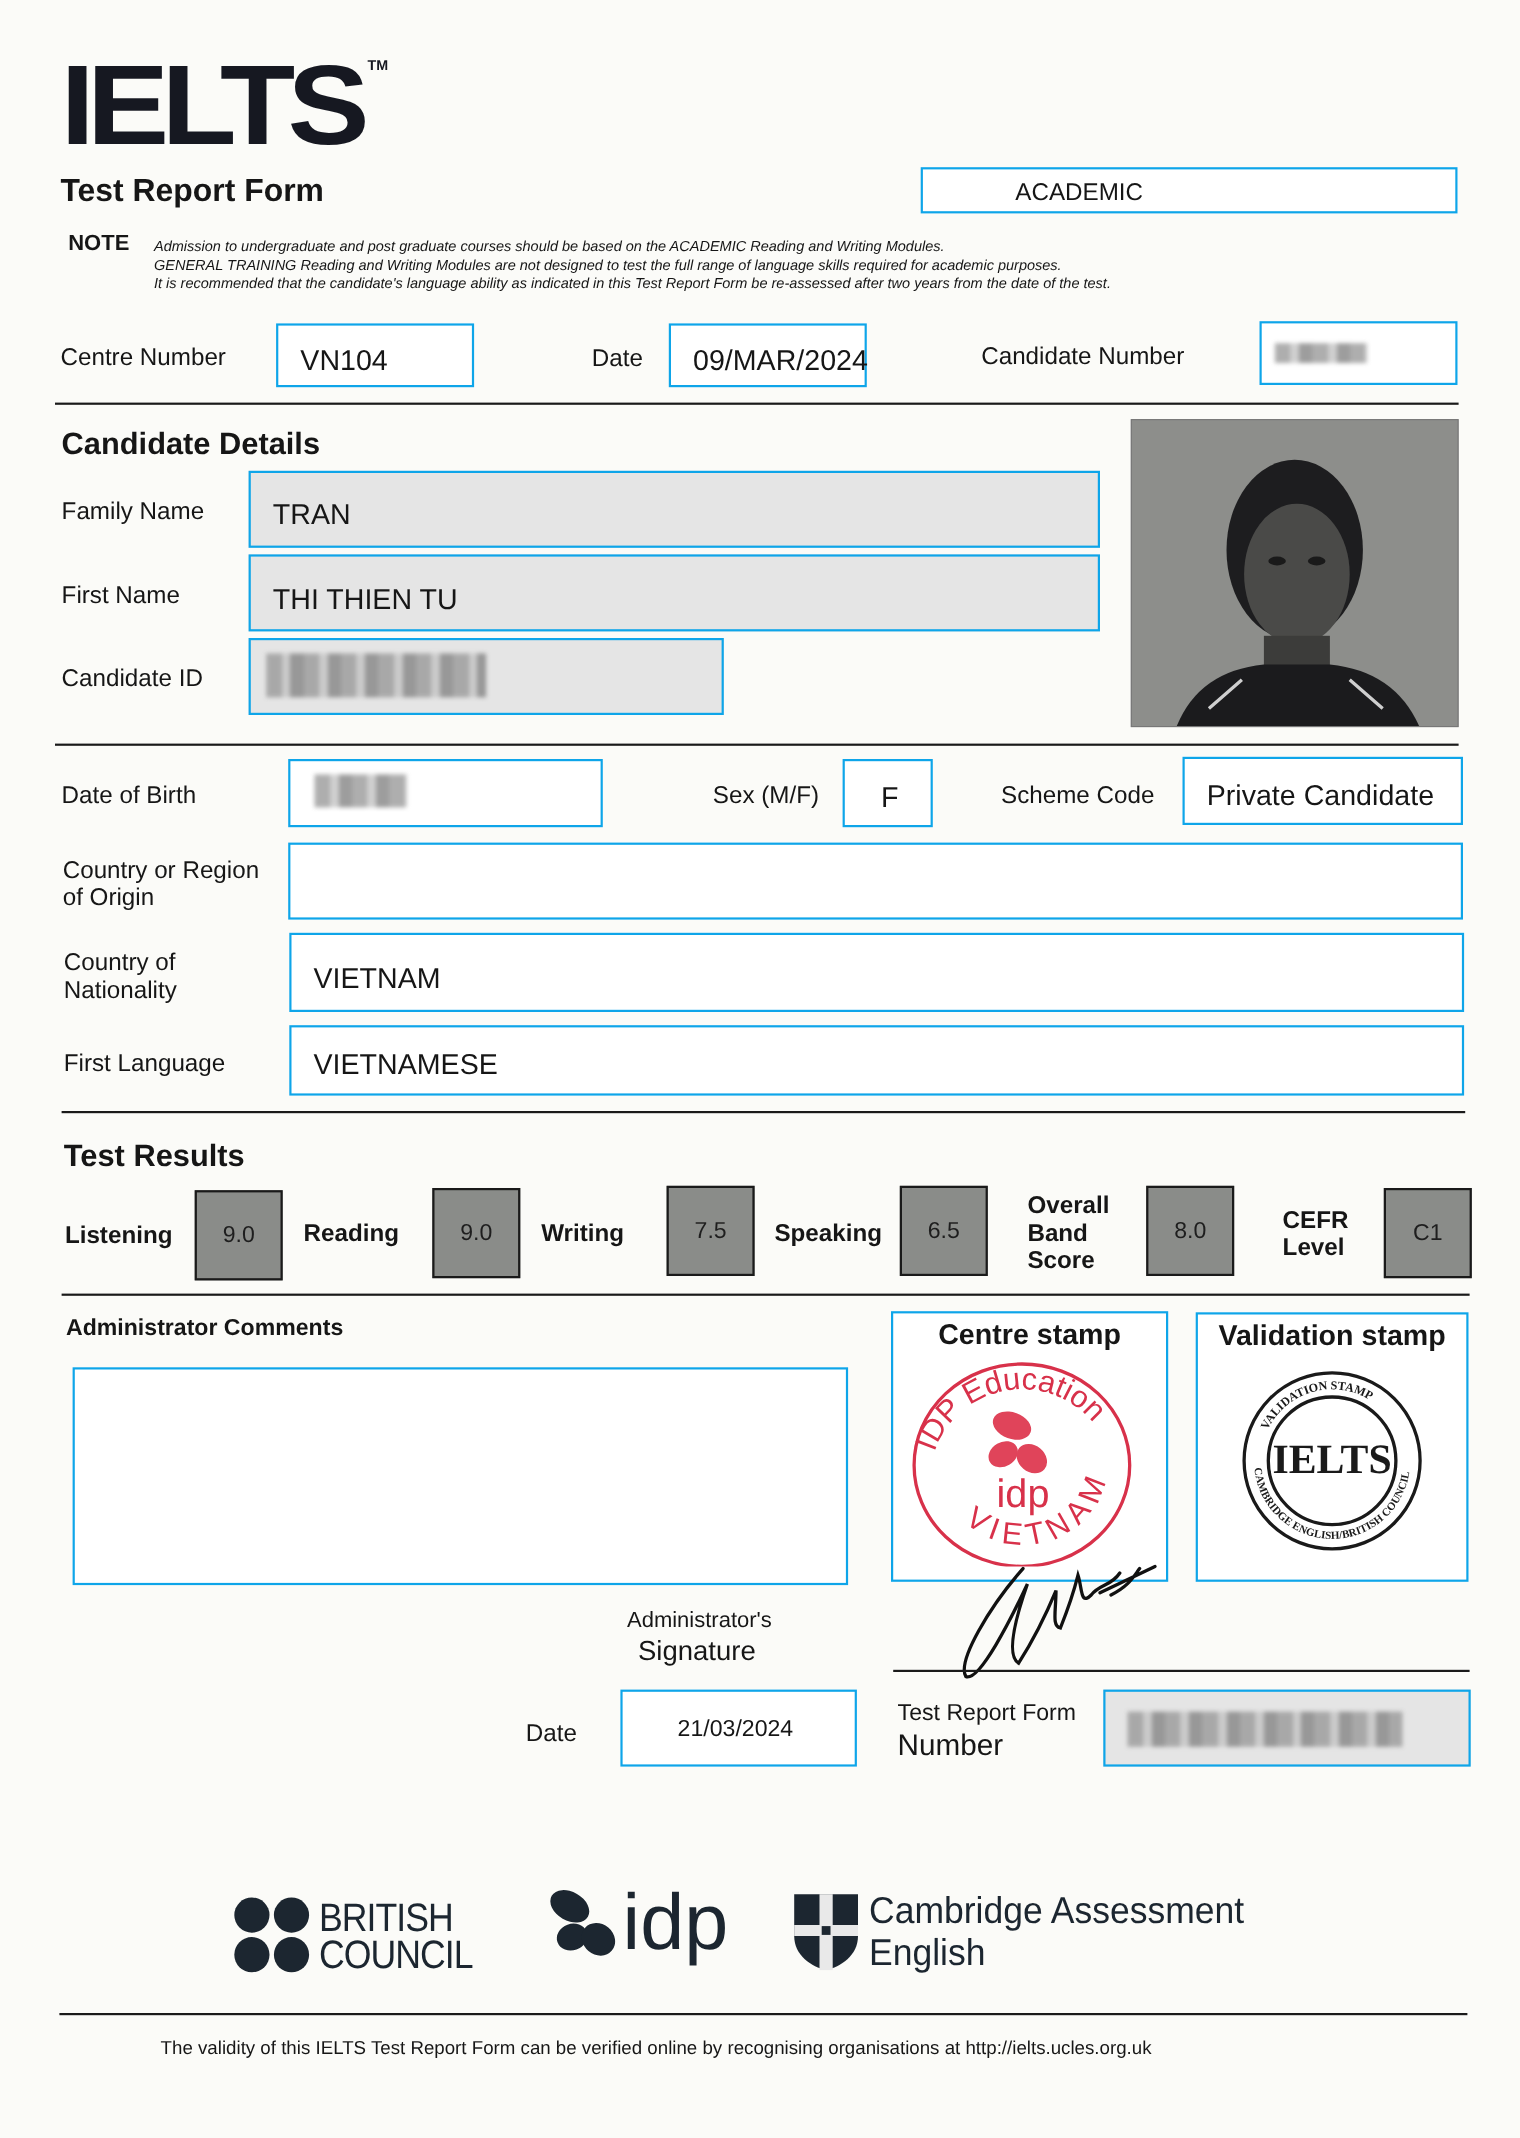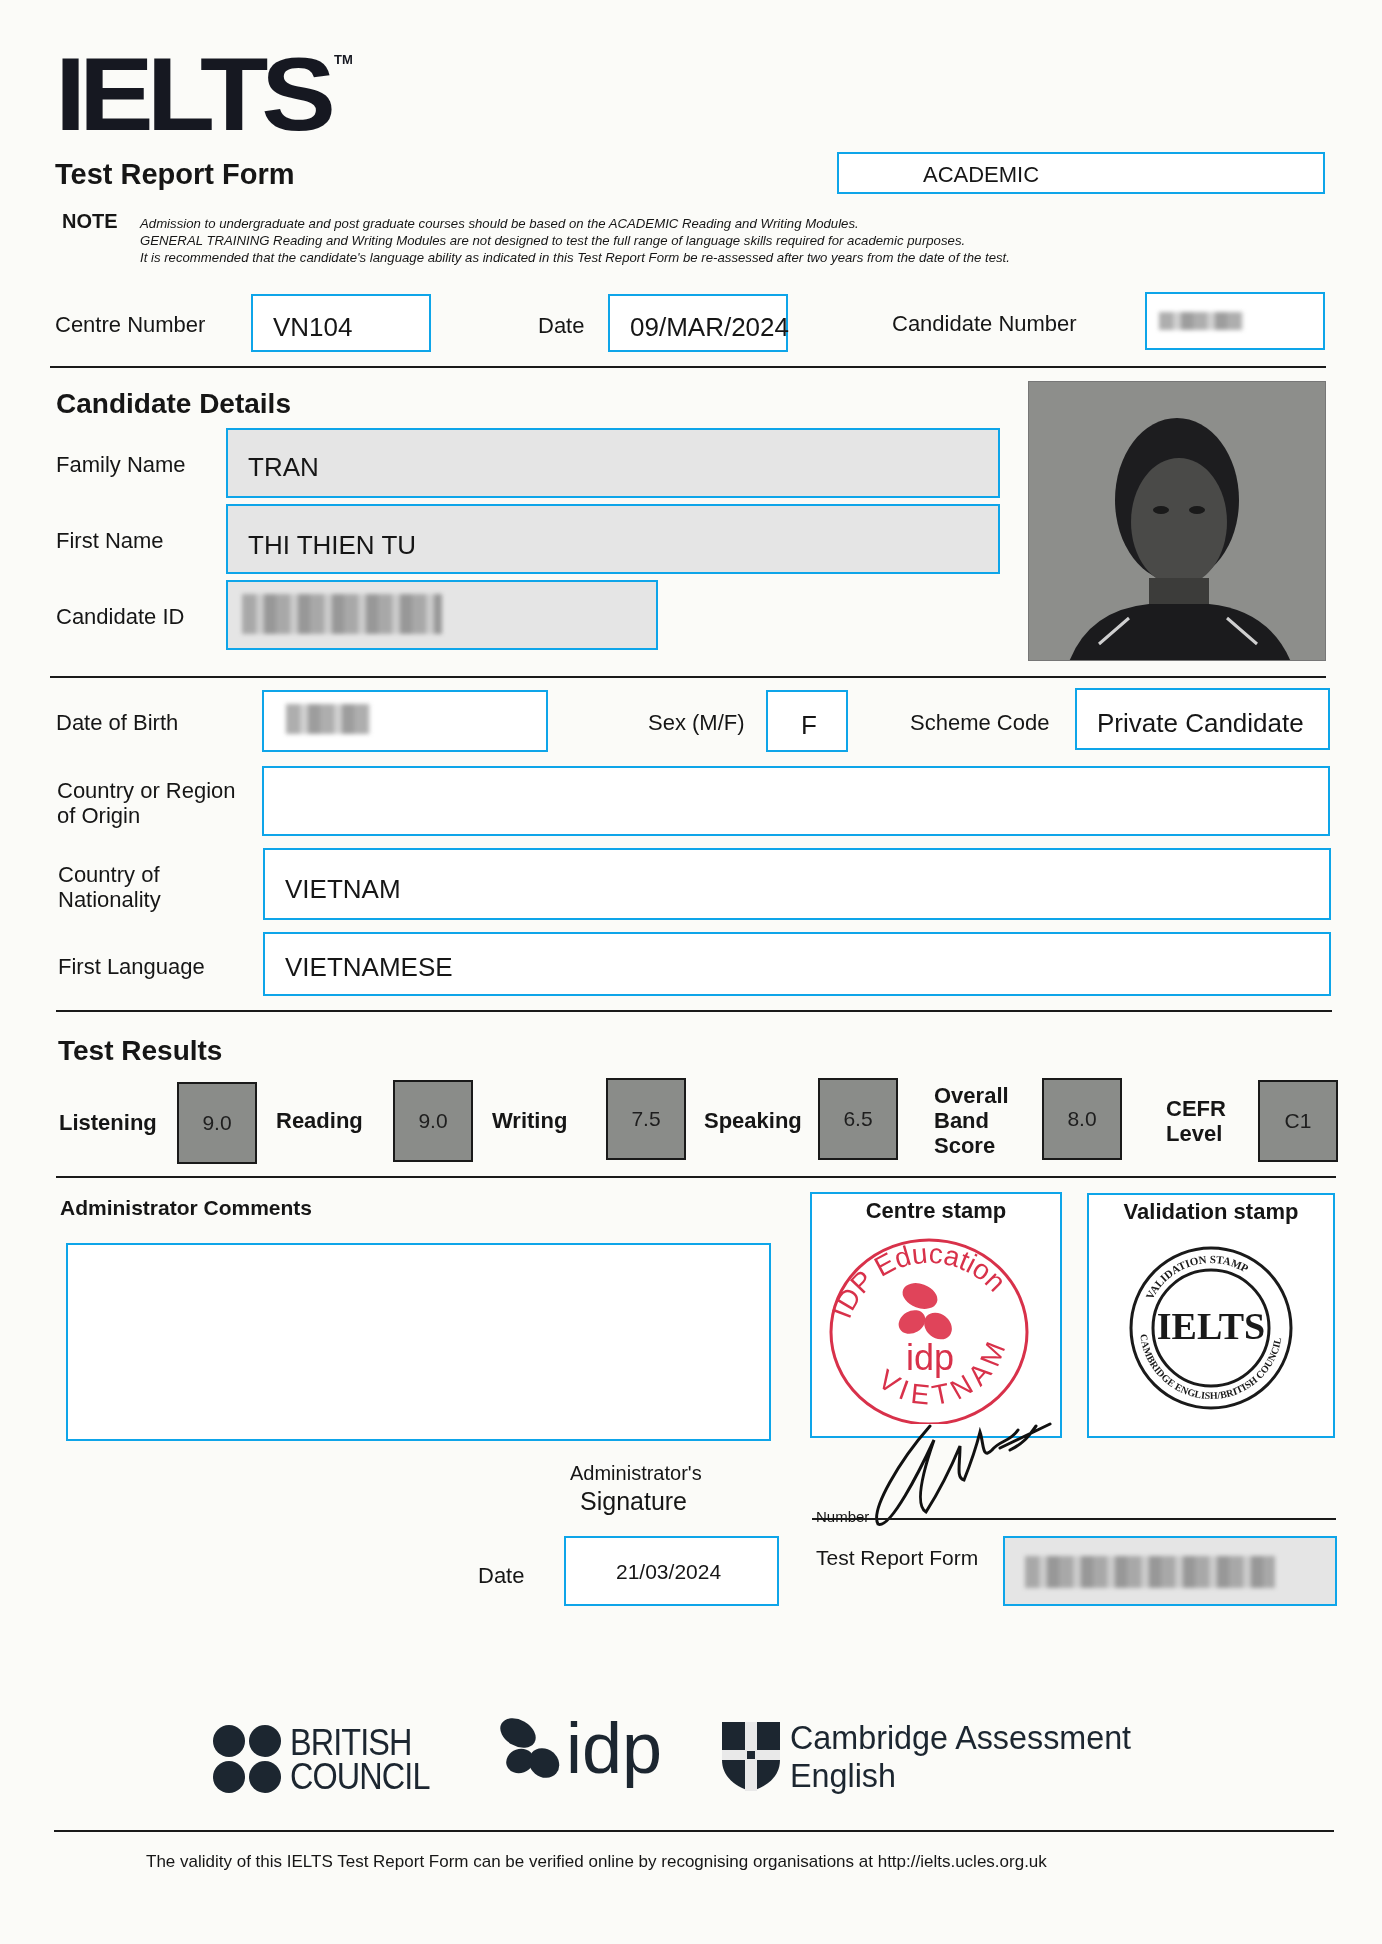--- a/index.html
+++ b/index.html
@@ -27,21 +27,21 @@
   .note-h { left: 62px; top: 210px; font-size: 20px; font-weight: 700; }
   .note-t { left: 140px; font-size: 13.2px; font-style: italic; white-space: nowrap; }
   .sect { position: absolute; font-size: 28px; font-weight: 700; }
   .score-lbl { position: absolute; font-size: 22px; font-weight: 700; line-height: 25px; }
   .score-box {
     position: absolute; width: 80px; height: 82px; border: 2px solid #1a1a1a;
     background: #8a8c89; display: flex; align-items: center; justify-content: center;
     font-size: 21px; color: #1e1e1e;
   }
   .redact { position: absolute; background: repeating-linear-gradient(90deg,#9a9a9a 0 14px,#c4c4c4 14px 22px,#858585 22px 34px); opacity: .8; filter: blur(2px); }
-  .stamp-title { position: absolute; font-size: 22px; font-weight: 700; width: 100%; text-align: center; top: 4px; }
+  .stamp-title { position: absolute; font-size: 26px; font-weight: 700; width: 100%; text-align: center; top: 4px; }
   .footer-text { left: 146px; top: 1852px; font-size: 17px; white-space: nowrap; }
 </style>
 </head>
 <body>
 
 <div class="abs logo-ielts">IELTS</div>
 <div class="abs tm">TM</div>
 <div class="abs title">Test Report Form</div>
 
 <div class="box" style="left:837px;top:152px;width:488px;height:42px;">
@@ -194,21 +194,21 @@
 <svg class="abs" width="300" height="120" viewBox="0 0 300 120" style="left:860px;top:1420px;">
   <path d="M70,6 C40,40 10,90 18,104 C30,110 60,50 74,20 C60,60 56,86 66,92 C80,70 90,50 100,26 C100,45 96,58 104,60 C112,40 118,20 120,12 C124,24 122,40 132,30 C140,20 150,22 158,10 M140,28 L190,4 M150,30 C166,22 170,14 176,6" fill="none" stroke="#111" stroke-width="3" stroke-linecap="round"></path>
 </svg>
 <div class="rule" style="left:812px;top:1518px;width:524px;"></div>
 
 <span class="lbl" style="left:478px;top:1563px;">Date</span>
 <div class="box" style="left:564px;top:1536px;width:215px;height:70px;">
   <span class="val" style="left:50px;top:22px;font-size:21px;">21/03/2024</span>
 </div>
 <span class="lbl" style="left:816px;top:1546px;font-size:21px;">Test Report Form</span>
-<span class="lbl" style="left:816px;top:1508px;font-size:15px;">Number</span>
+<span class="lbl" style="left:816px;top:1571px;font-size:27px;">Number</span>
 <div class="box shaded" style="left:1003px;top:1536px;width:334px;height:70px;">
   <div class="redact" style="left:20px;top:18px;width:250px;height:32px;"></div>
 </div>
 
 <div class="abs" style="left:212px;top:1724px;display:flex;align-items:center;">
   <svg width="72" height="72" viewBox="0 0 72 72">
     <circle cx="17" cy="17" r="16" fill="#1c2630"></circle>
       <circle cx="53" cy="17" r="16" fill="#1c2630"></circle>
     <circle cx="17" cy="53" r="16" fill="#1c2630"></circle>
       <circle cx="53" cy="53" r="16" fill="#1c2630"></circle>

